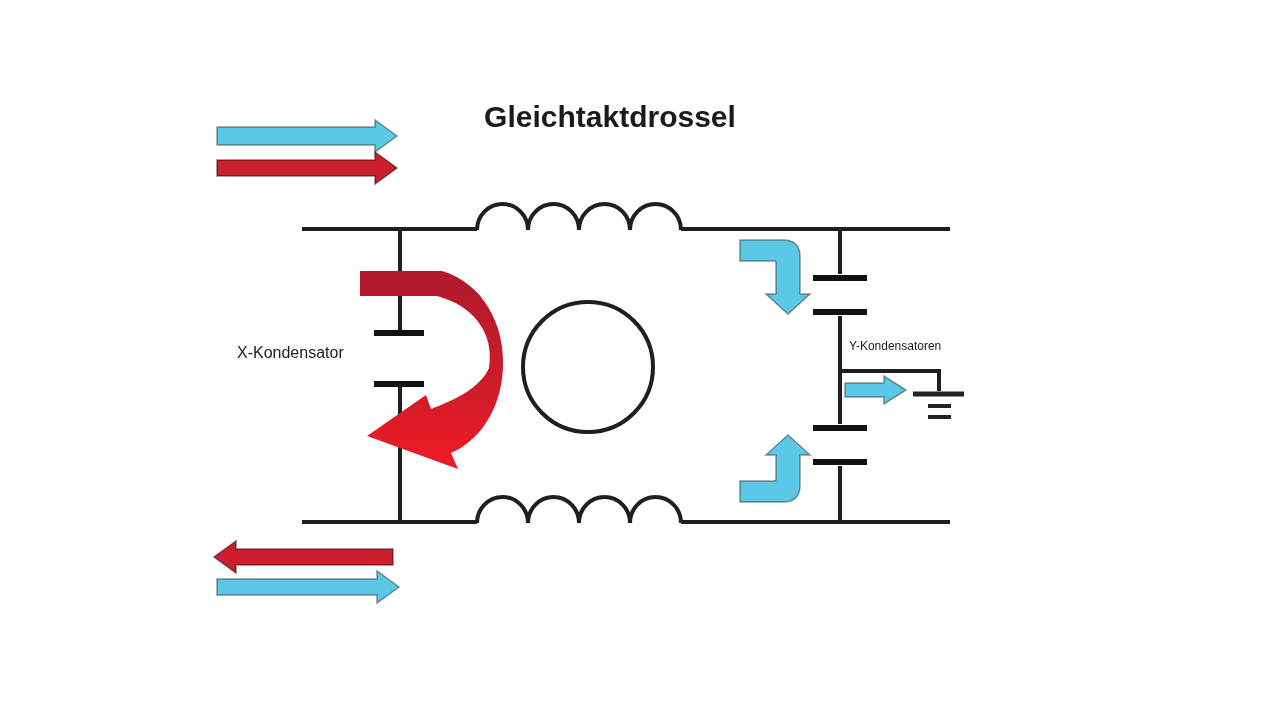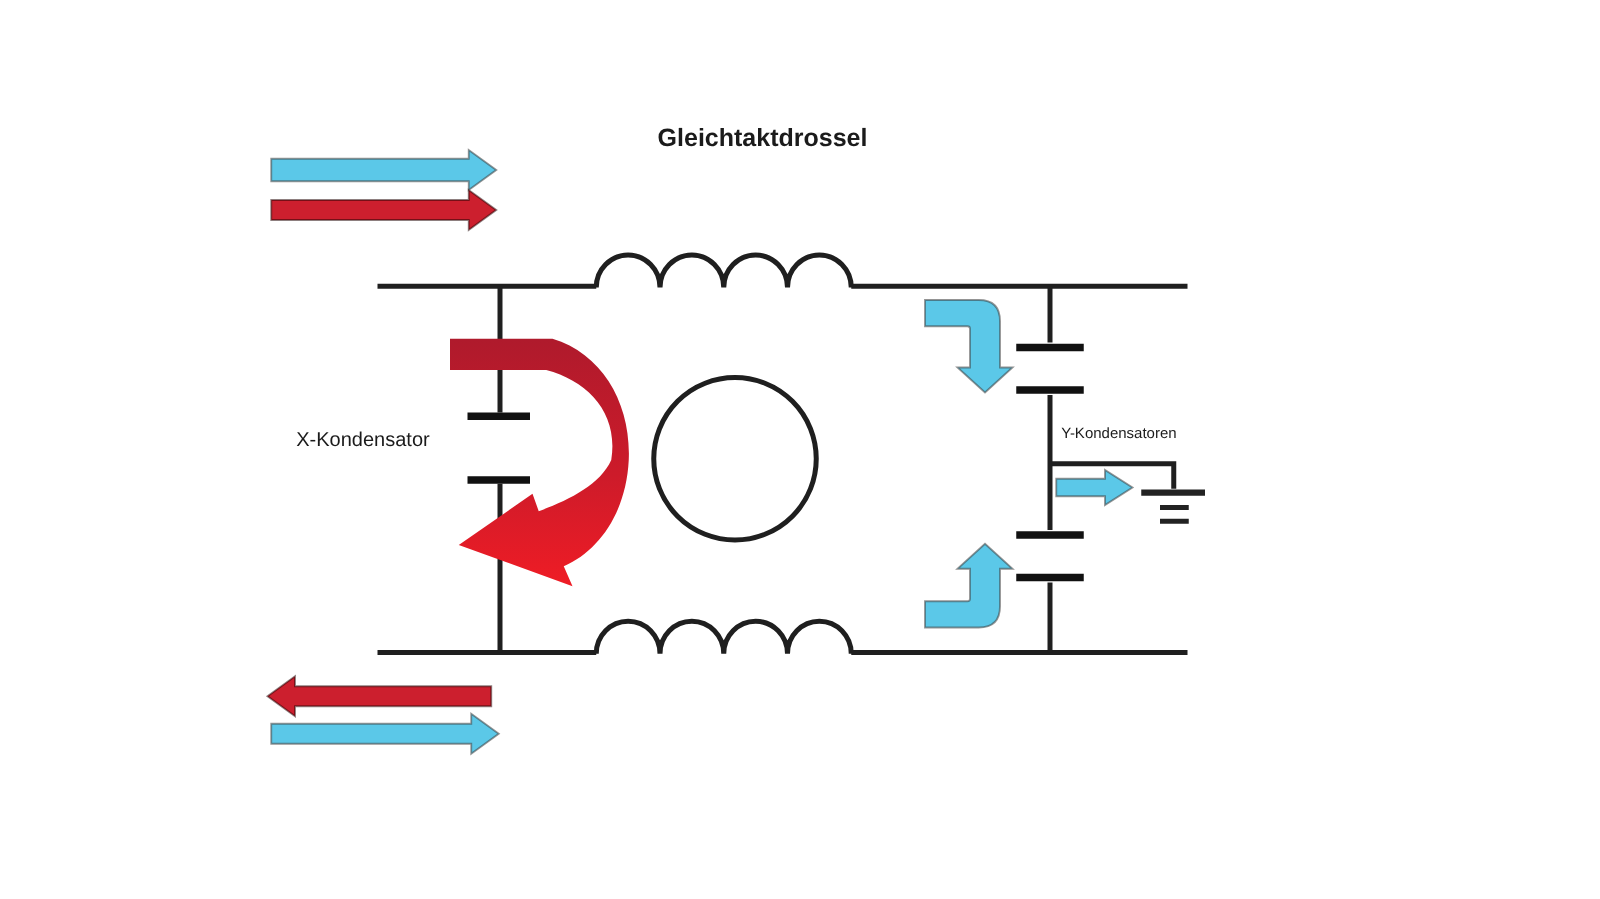--- a/index.html
+++ b/index.html
@@ -9,21 +9,21 @@
     height: 719px;
     background: #ffffff;
     overflow: hidden;
     font-family: "Liberation Sans", sans-serif;
   }
   #diagram-svg { position: absolute; left: 0; top: 0; }
   .txt { position: absolute; color: #1b1b1b; white-space: nowrap; text-align: center; }
   #title {
     left: 450px; top: 100px; width: 320px;
     text-align: center;
-    font-size: 20px; font-weight: bold; letter-spacing: 0px;
+    font-size: 30px; font-weight: bold; letter-spacing: 0px;
   }
   #x-cap-label { left: 237px; top: 344px; font-size: 16px; }
   #y-cap-label { left: 849px; top: 339px; font-size: 12px; }
   .wire { stroke: #1f1f1f; stroke-width: 4; fill: none; }
   .plate { stroke: #111111; stroke-width: 6; fill: none; }
   .gnd1 { stroke: #222222; stroke-width: 5; fill: none; }
   .gnd2 { stroke: #222222; stroke-width: 4; fill: none; }
   .cyan-arrow { stroke: rgba(60,60,60,0.55); stroke-width: 1.5; }
   .red-arrow { stroke: rgba(30,0,0,0.5); stroke-width: 1.5; }
   .red-curve { stroke: none; }

